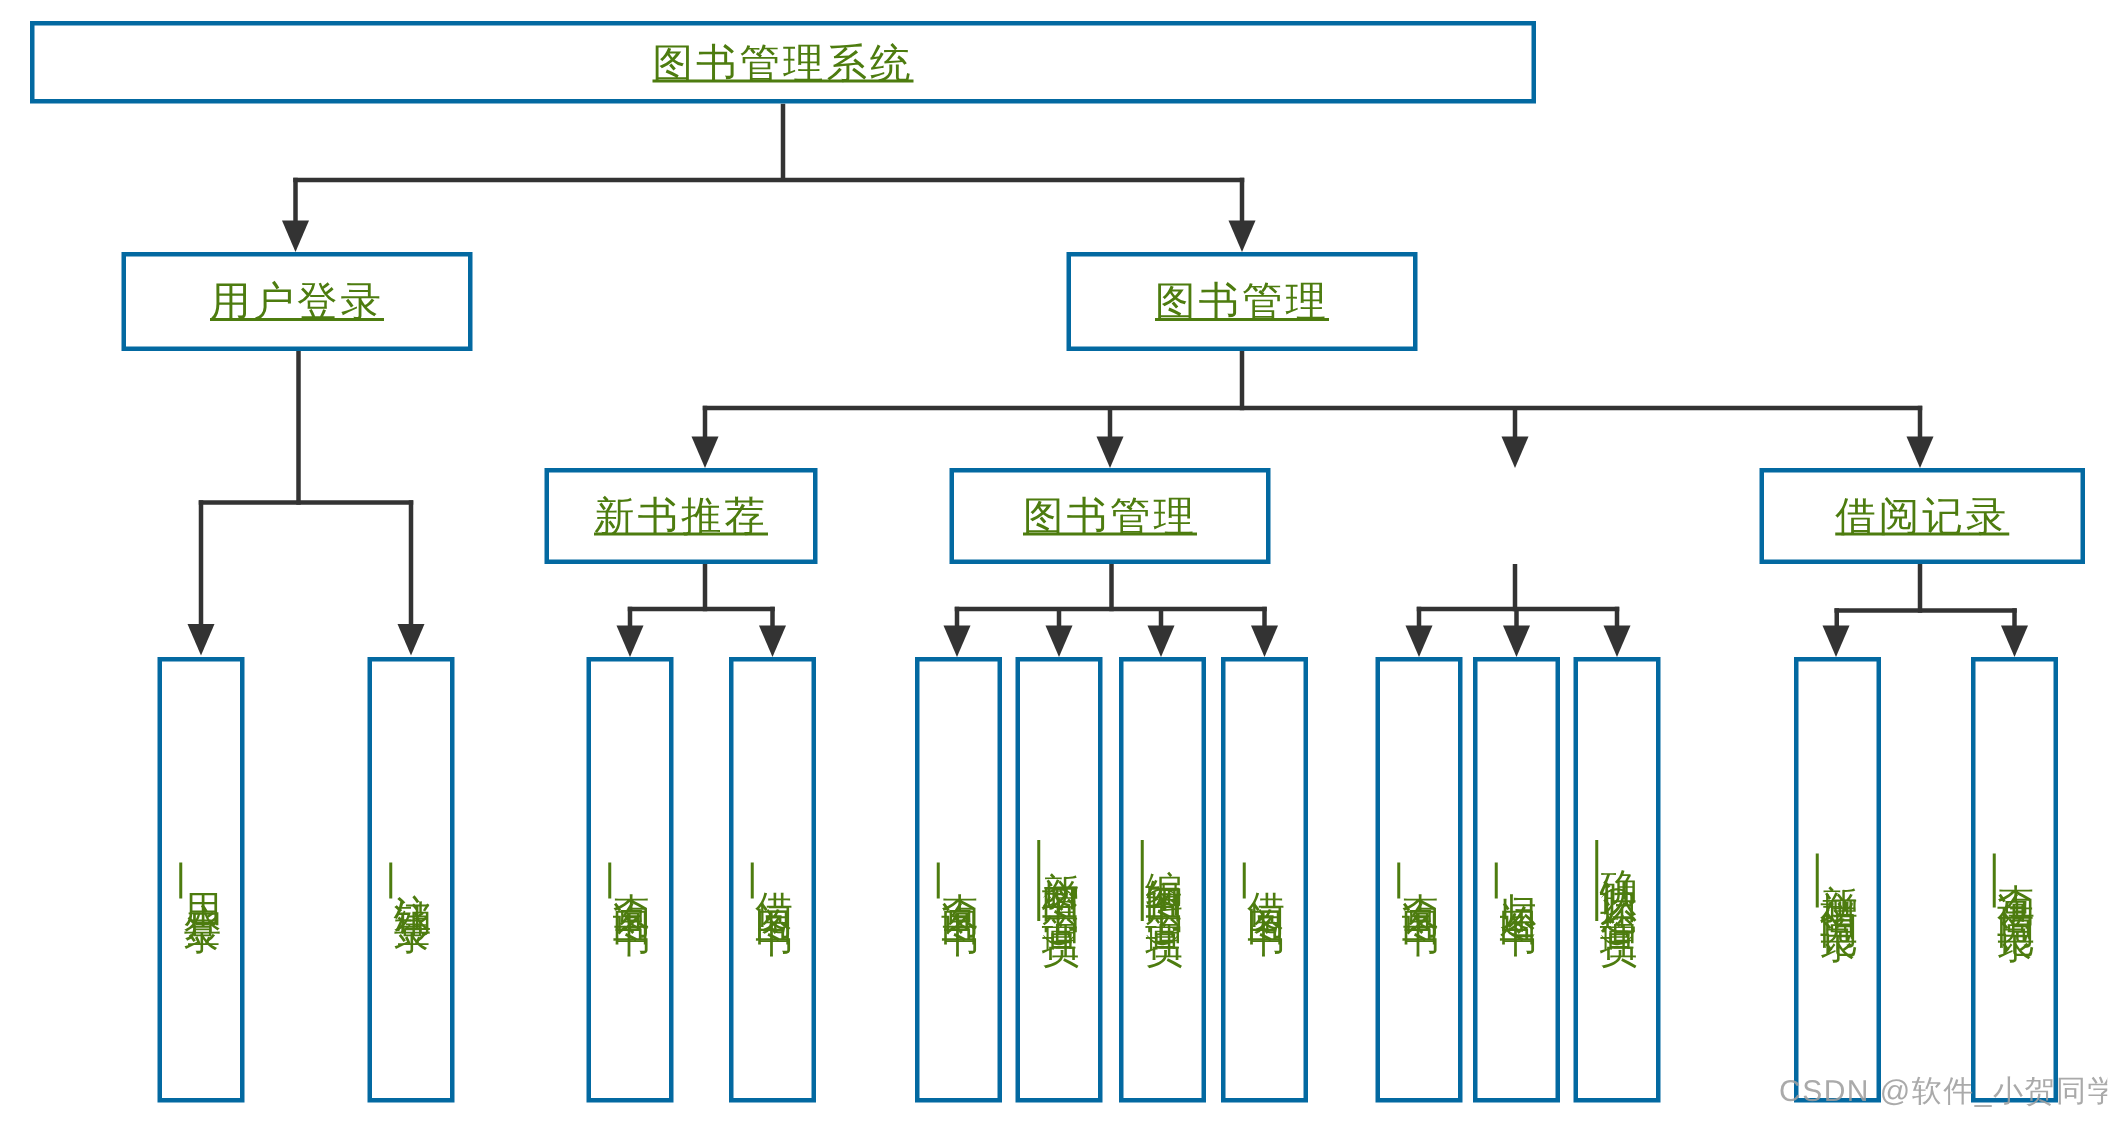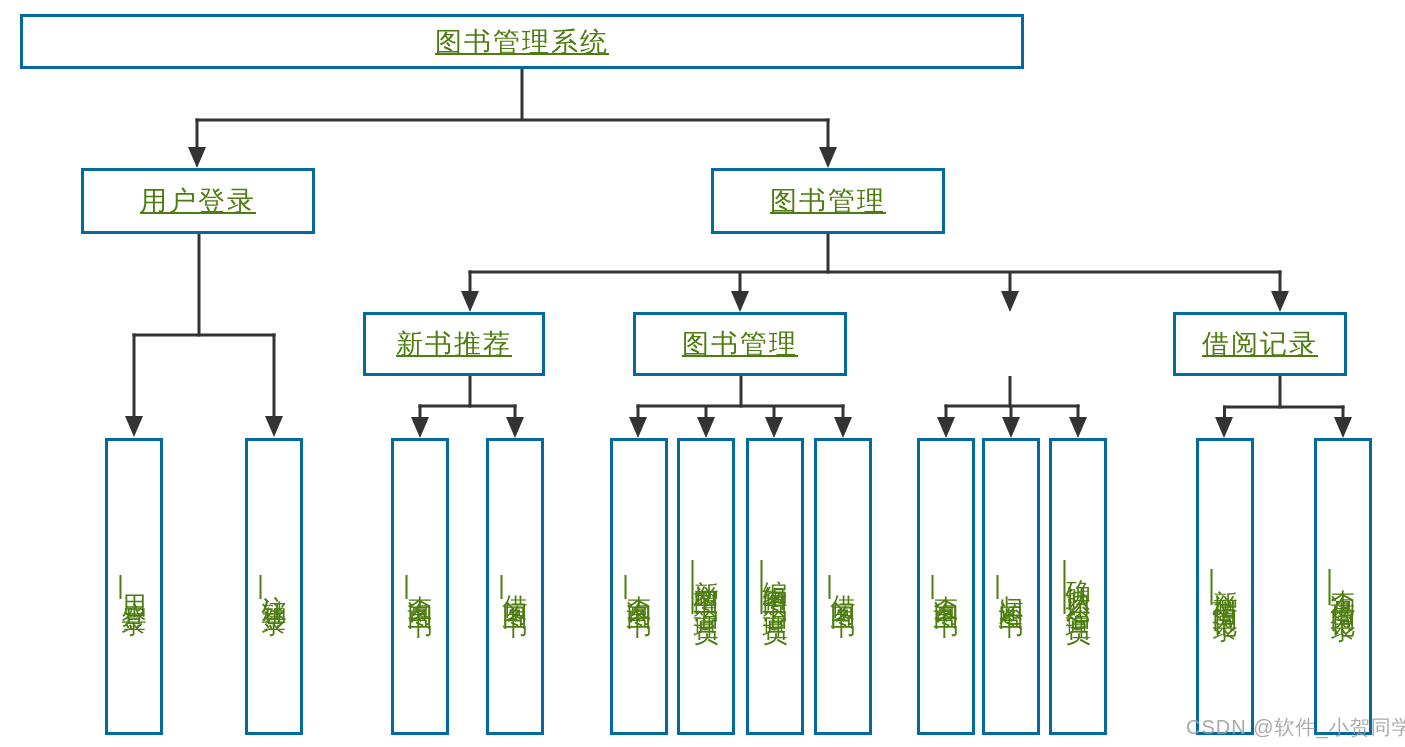--- a/index.html
+++ b/index.html
@@ -114,21 +114,21 @@
     </g>
   </svg>
 
   <div class="box" style="left:20px; top:14px; width:1004px; height:55px;">图书管理系统</div>
 
   <div class="box" style="left:81px; top:168px; width:234px; height:66px;">用户登录</div>
   <div class="box" style="left:711px; top:168px; width:234px; height:66px;">图书管理</div>
 
   <div class="box" style="left:363px; top:312px; width:182px; height:64px;">新书推荐</div>
   <div class="box" style="left:633px; top:312px; width:214px; height:64px;">图书管理</div>
-  <div class="box" style="left:1173px; top:312px; width:174px; height:64px;">借阅记录</div>
+  <div class="box" style="left:1173px; top:312px; width:217px; height:64px;">借阅记录</div>
 
   <div class="box vbox" style="left:105px; top:438px; width:58px; height:297px;">用户登录</div>
   <div class="box vbox" style="left:245px; top:438px; width:58px; height:297px;">注销登录</div>
 
   <div class="box vbox" style="left:391px; top:438px; width:58px; height:297px;">查询图书</div>
   <div class="box vbox" style="left:486px; top:438px; width:58px; height:297px;">借阅图书</div>
 
   <div class="box vbox" style="left:610px; top:438px; width:58px; height:297px;">查询图书</div>
   <div class="box vbox" style="left:677px; top:438px; width:58px; height:297px;">新增图书（管理员）</div>
   <div class="box vbox" style="left:746px; top:438px; width:58px; height:297px;">编辑图书（管理员）</div>

